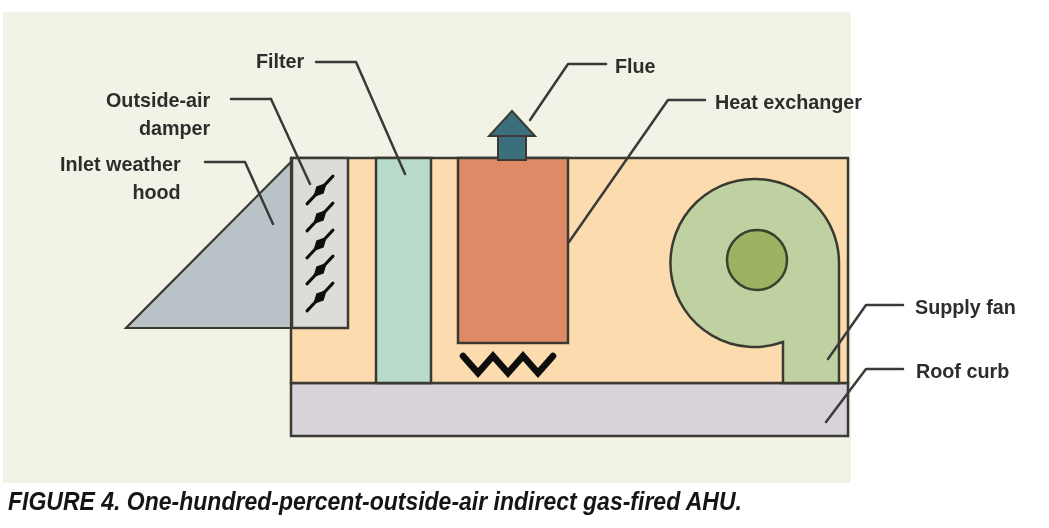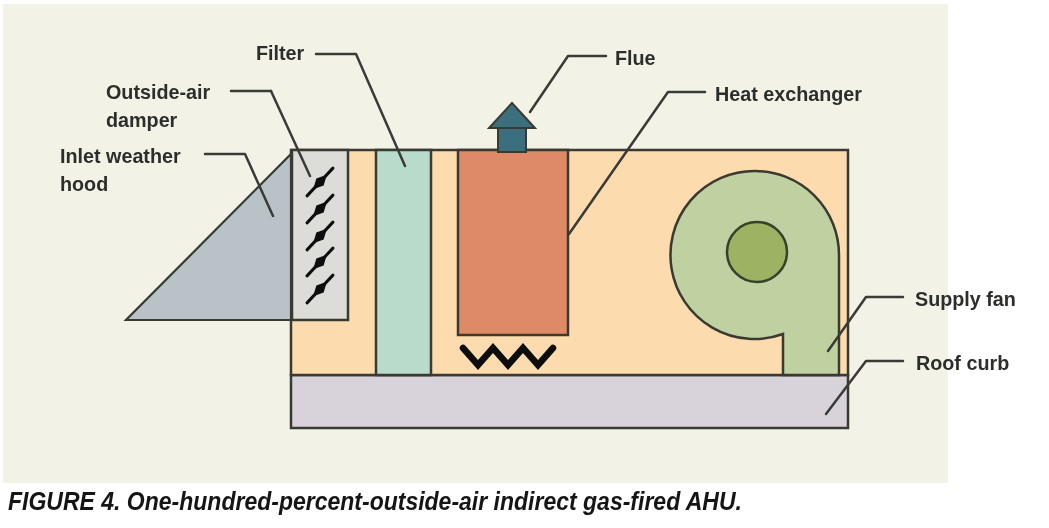--- a/index.html
+++ b/index.html
@@ -4,24 +4,25 @@
 <style>
   html,body{margin:0;padding:0;}
   body{
     width:1049px;height:528px;
     background:var(--page-background,#fff);
     font-family:"Liberation Sans",sans-serif;
     overflow:hidden;
   }
   .stage{position:relative;width:1049px;height:528px;background:var(--page-background);}
   .panel{
-    position:absolute;left:0;top:4px;width:948px;height:483px;
+    position:absolute;left:0;top:12px;width:851px;height:483px;
     background:var(--panel-background);
     border-left:3px solid #fff;
     box-sizing:border-box;
+    text-align:right;
   }
   .panel svg{position:absolute;left:0;top:0;}
 
   
   .outlined{stroke:var(--outline);stroke-width:2.5;}
   .shape-roof-curb{fill:var(--roof-curb);}
   .shape-cabinet{fill:var(--cabinet);}
   .shape-hood{fill:var(--hood);stroke-width:2.2;}
   .shape-damper{fill:var(--damper);}
   .shape-filter{fill:var(--filter);}

